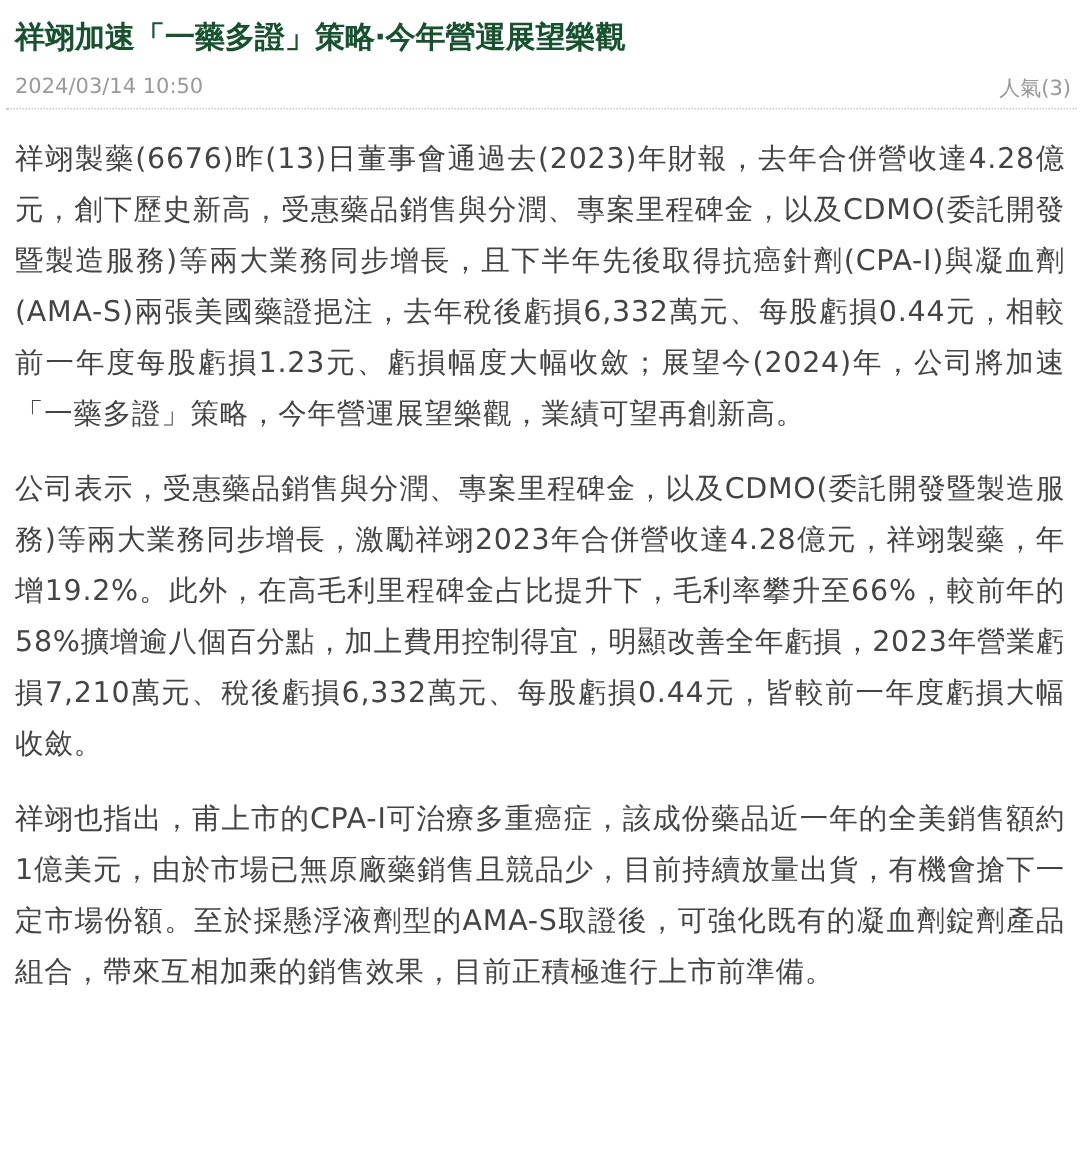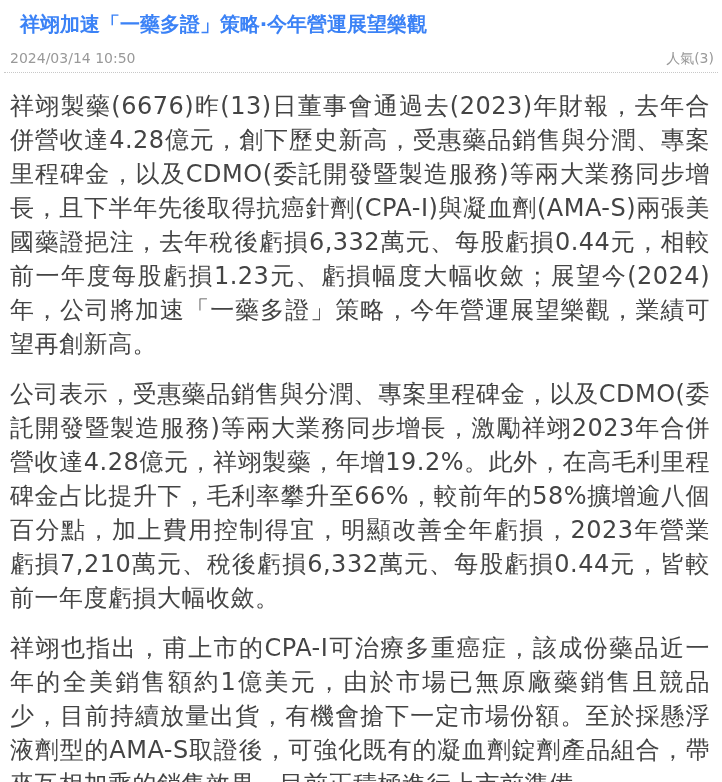--- a/index.html
+++ b/index.html
@@ -10,25 +10,25 @@
     font-family: "DejaVu Sans", "Liberation Sans", sans-serif;
     overflow: hidden;
   }
   .article {
     position: relative;
     width: 722px;
     height: 782px;
     background: #ffffff;
   }
   .article-title {
-    margin: 11px 12px 0 20px;
+    margin: 11px 12px 0 10px;
     font-size: 20px;
     line-height: 26px;
     font-weight: bold;
-    color: #3b82f6;
+    color: #14532d;
   }
   .meta-row {
     display: flex;
     justify-content: space-between;
     align-items: flex-start;
     margin: 13px 8px 0 10px;
     font-size: 14px;
     color: #999999;
   }
   .meta-divider {
@@ -40,21 +40,21 @@
     margin: 15px 12px 0 10px;
     font-size: 19px;
     line-height: 26px;
     color: #555555;
   }
   .body-copy {
     margin: 0 12px 0 10px;
   }
   .body-copy p {
     margin-top: 16px;
-    font-size: 24px;
+    font-size: 19px;
     line-height: 34px;
     color: #444444;
     text-align: justify;
     letter-spacing: 0.5px;
   }
 </style>
 </head>
 <body>
 
 <div class="article">

